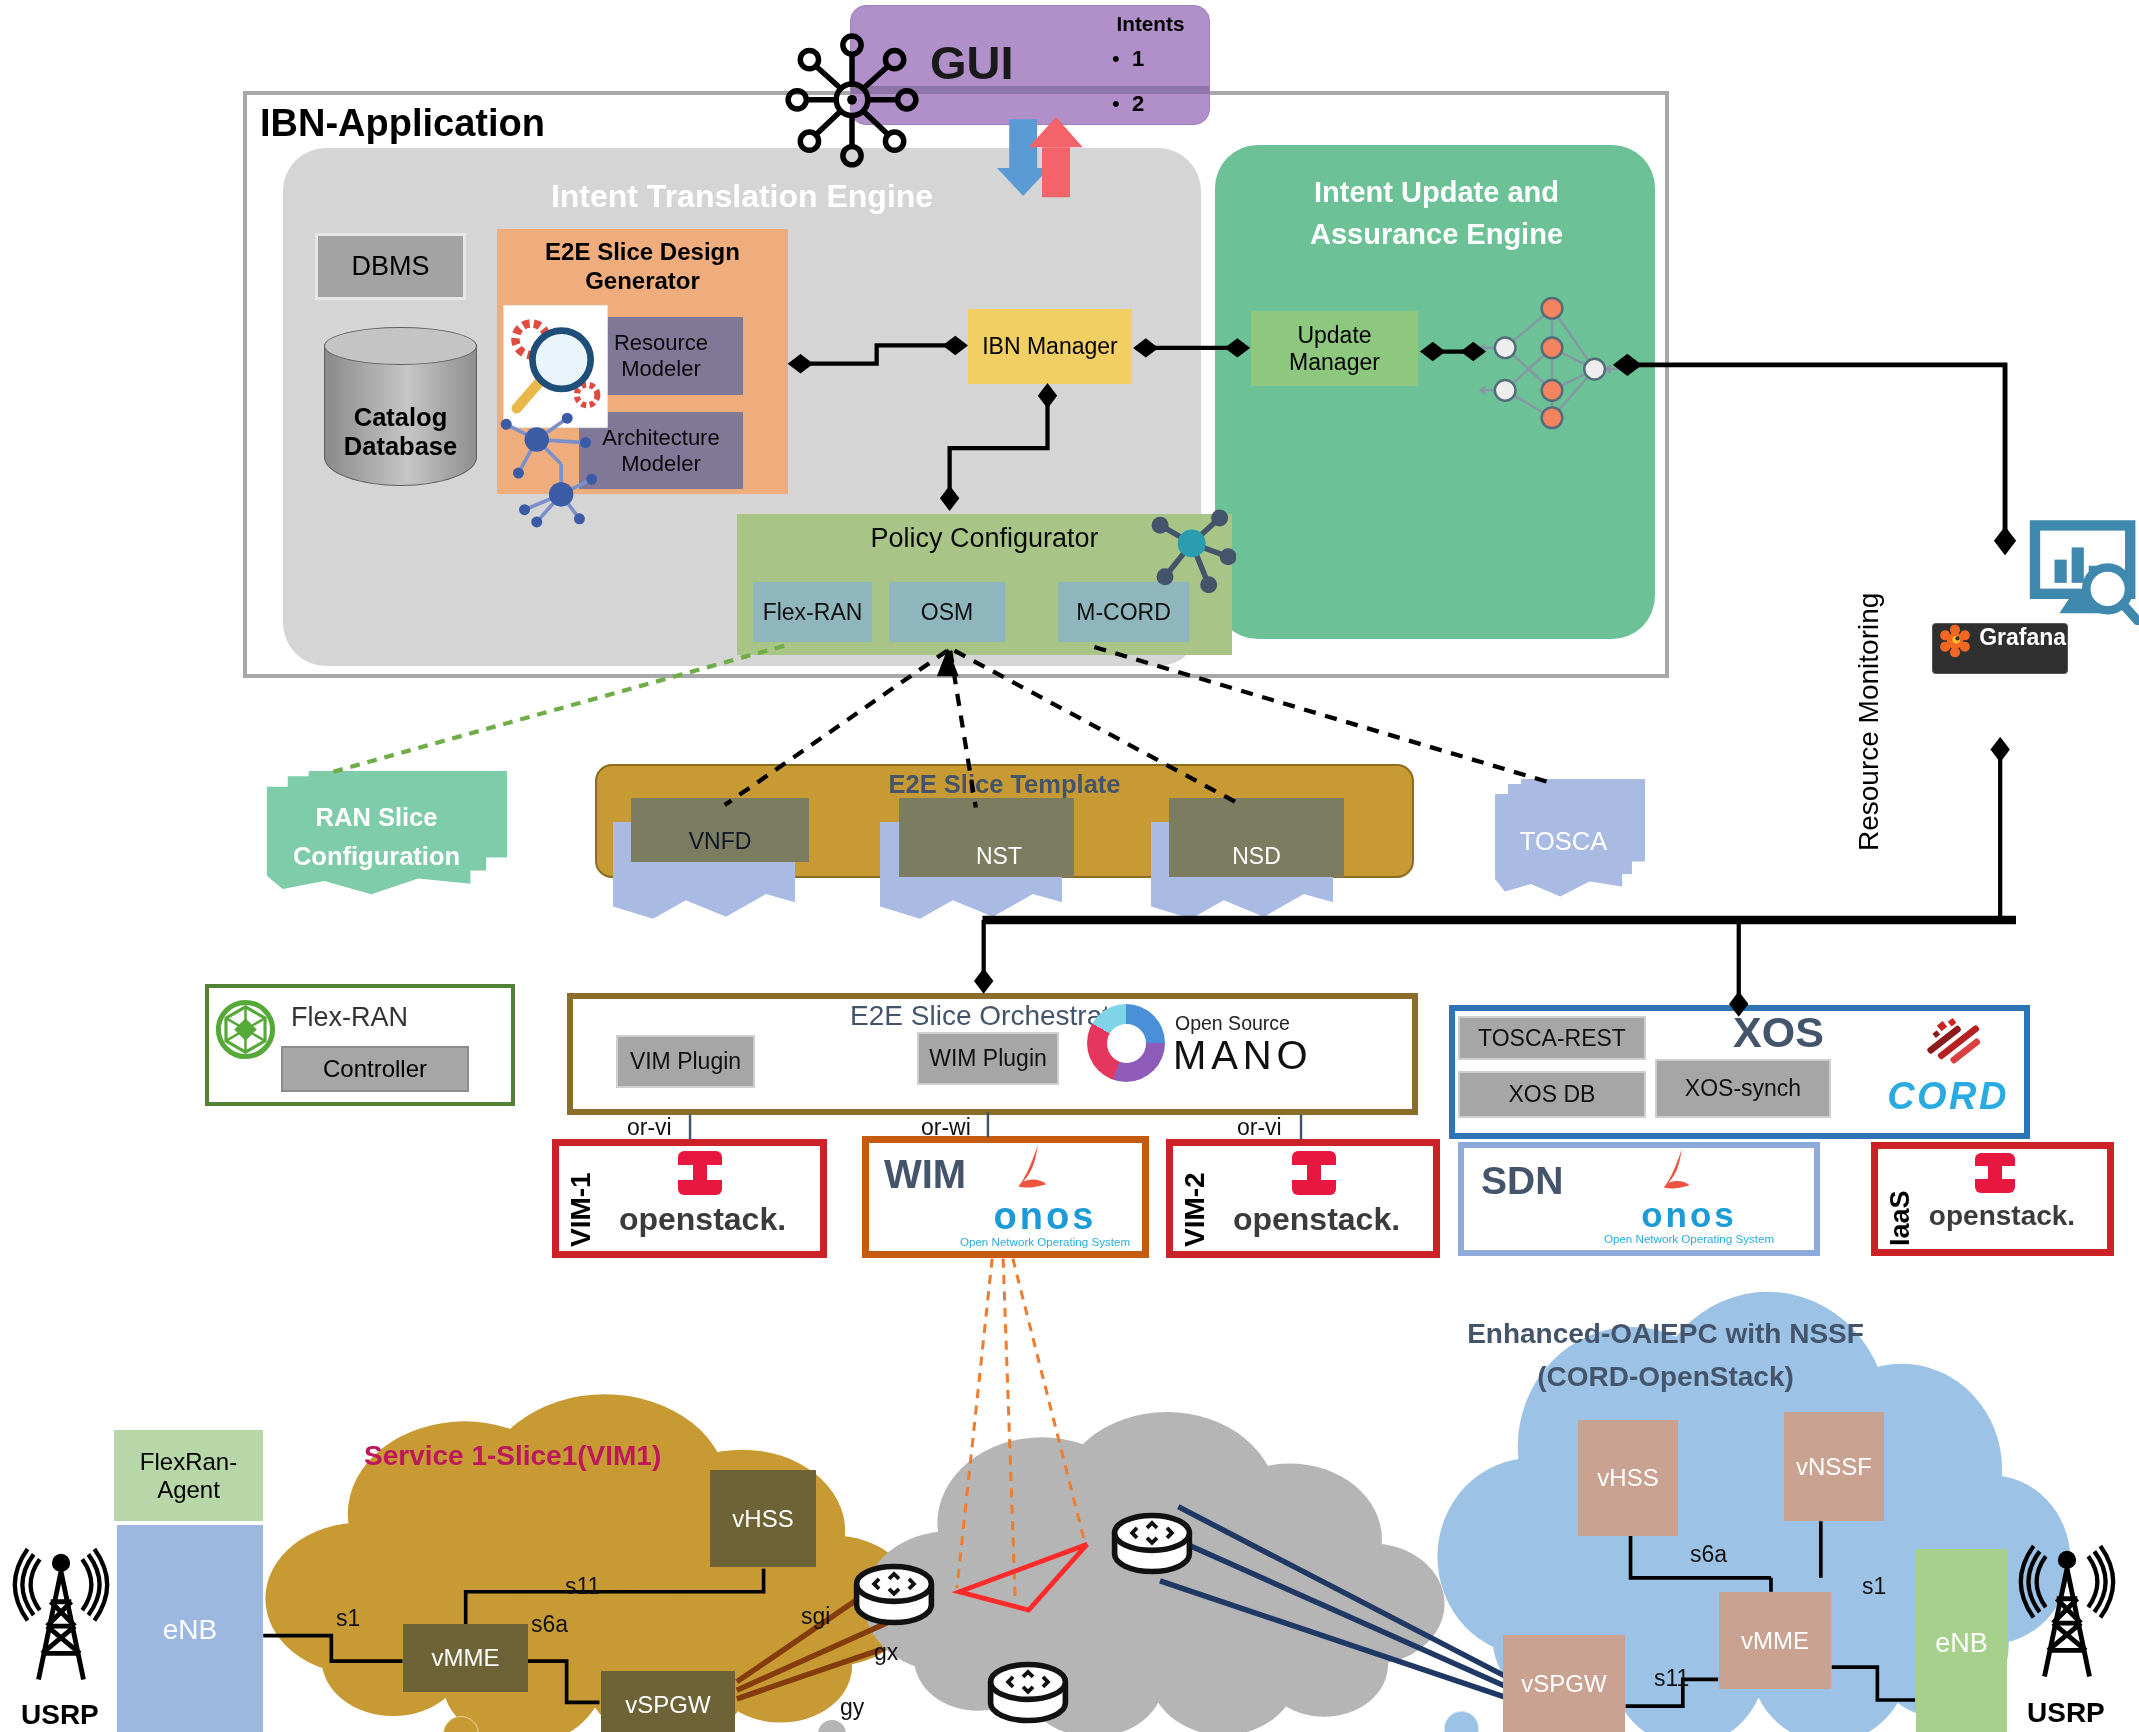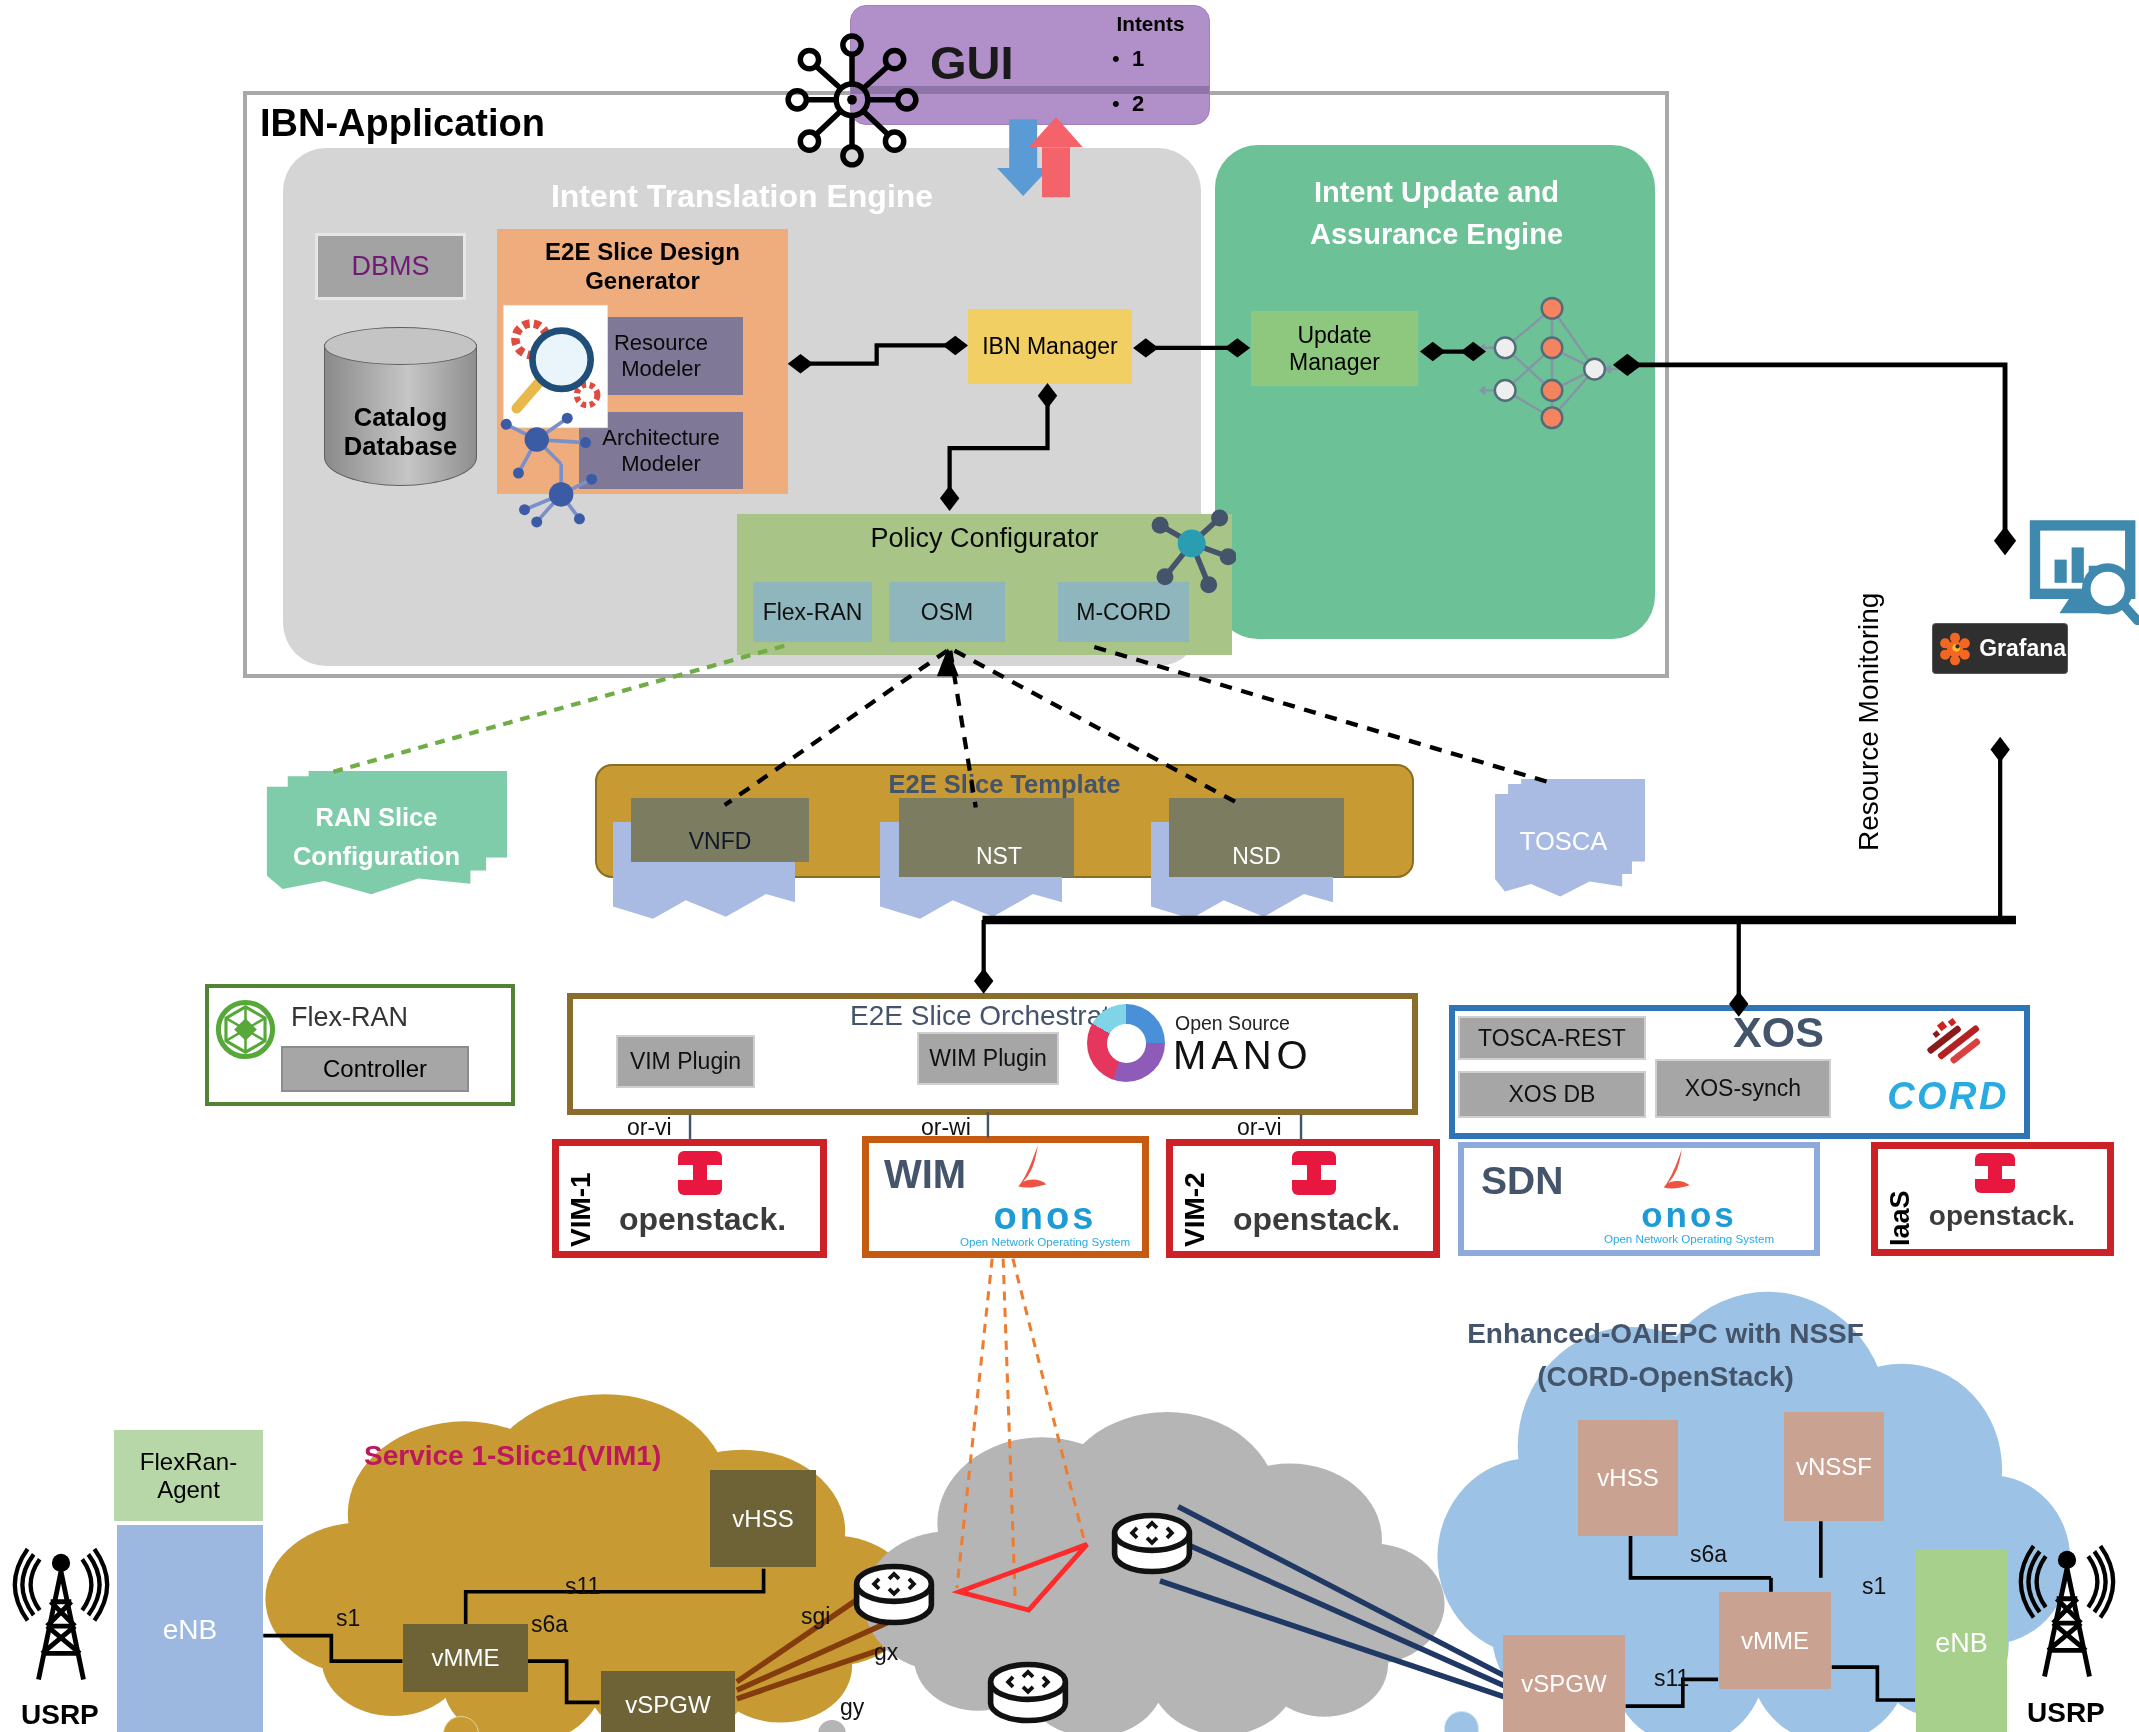--- a/index.html
+++ b/index.html
@@ -67,21 +67,21 @@
       <circle cx="50" cy="186" r="15"></circle>
     <circle cx="30" cy="118" r="15"></circle>
       <circle cx="50" cy="52" r="15"></circle>
   </g>
   <circle cx="120" cy="118" r="8" fill="#000"></circle>
 </svg>
 
 <div class="abs" style="left:283px;top:148px;width:918px;height:518px;background:#d5d5d5;border-radius:43px;z-index:2;"></div>
 <div class="abs b w" style="left:283px;top:178px;width:918px;text-align:center;font-size:32px;z-index:3;">Intent Translation Engine</div>
 
-<div class="abs c" style="left:315px;top:233px;width:151px;height:67px;background:#a3a3a3;border:3px solid #e6e6e6;font-size:27px;color:#701a75;z-index:3;">DBMS</div>
+<div class="abs c" style="left:315px;top:233px;width:151px;height:67px;background:#a3a3a3;border:3px solid #e6e6e6;font-size:27px;color:#000000;z-index:3;">DBMS</div>
 
 <div class="abs" style="left:324px;top:344px;width:153px;height:142px;background:linear-gradient(90deg,#8a8a8a,#c6c6c6 55%,#8e8e8e);border:1.8px solid #5f5f5f;border-top:none;border-radius:0 0 77px 77px / 0 0 29px 29px;z-index:3;"></div>
 <div class="abs" style="left:324px;top:327px;width:153px;height:38px;background:#c4c4c4;border:1.8px solid #5f5f5f;border-radius:50%;z-index:3;"></div>
 <div class="abs b c" style="left:330px;top:389px;width:141px;height:85px;font-size:25.5px;color:#000;z-index:4;">Catalog Database</div>
 
 <div class="abs" style="left:497px;top:229px;width:291px;height:265px;background:#efad7e;z-index:3;"></div>
 <div class="abs b" style="left:509px;top:238px;width:267px;text-align:center;font-size:24px;line-height:1.2;color:#000;z-index:4;">E2E Slice Design Generator</div>
 <div class="abs c" style="left:579px;top:317px;width:164px;height:78px;background:#7f7896;font-size:22px;color:#0a0a0a;z-index:4;">Resource Modeler</div>
 <div class="abs c" style="left:579px;top:412px;width:164px;height:77px;background:#7f7896;font-size:22px;color:#0a0a0a;z-index:4;">Architecture Modeler</div>
 
@@ -256,21 +256,21 @@
 <div class="abs vtext" style="left:1853px;top:535px;height:316px;font-size:28px;color:#000;font-weight:normal;z-index:2;">Resource Monitoring</div>
 <svg class="abs" style="left:2024px;top:512px;z-index:3;" width="116" height="116" viewBox="0 0 190 190">
   <rect x="18" y="22" width="156" height="112" fill="#fff" stroke="#3f88ae" stroke-width="17"></rect>
   <rect x="50" y="78" width="20" height="38" fill="#3f88ae"></rect>
   <rect x="78" y="58" width="20" height="58" fill="#3f88ae"></rect>
   <rect x="106" y="88" width="16" height="28" fill="#3f88ae"></rect>
   <polygon points="75,140 115,140 132,166 58,166" fill="#3f88ae"></polygon>
   <circle cx="137" cy="126" r="35" fill="#fff" stroke="#3f88ae" stroke-width="14"></circle>
   <line x1="162" y1="151" x2="186" y2="178" stroke="#3f88ae" stroke-width="15" stroke-linecap="round"></line>
 </svg>
-<div class="abs" style="left:1932px;top:623px;width:136px;height:51px;background:#2f2f2f;border:1.2px solid #555;border-radius:3.6px;display:flex;align-items:center;z-index:3;">
+<div class="abs" style="left:1932px;top:623px;width:136px;height:51px;background:#2f2f2f;border:1.2px solid #555;border-radius:3.6px;display:flex;z-index:3;">
   <svg width="34" height="34" viewBox="0 0 54 54" style="margin-left:4.9px;">
     <g fill="#f26822">
       <circle cx="27" cy="9" r="8"></circle>
         <circle cx="42.6" cy="18" r="8"></circle>
         <circle cx="42.6" cy="36" r="8"></circle>
       <circle cx="27" cy="45" r="8"></circle>
         <circle cx="11.4" cy="36" r="8"></circle>
         <circle cx="11.4" cy="18" r="8"></circle>
       <circle cx="27" cy="27" r="13"></circle>
     </g>

